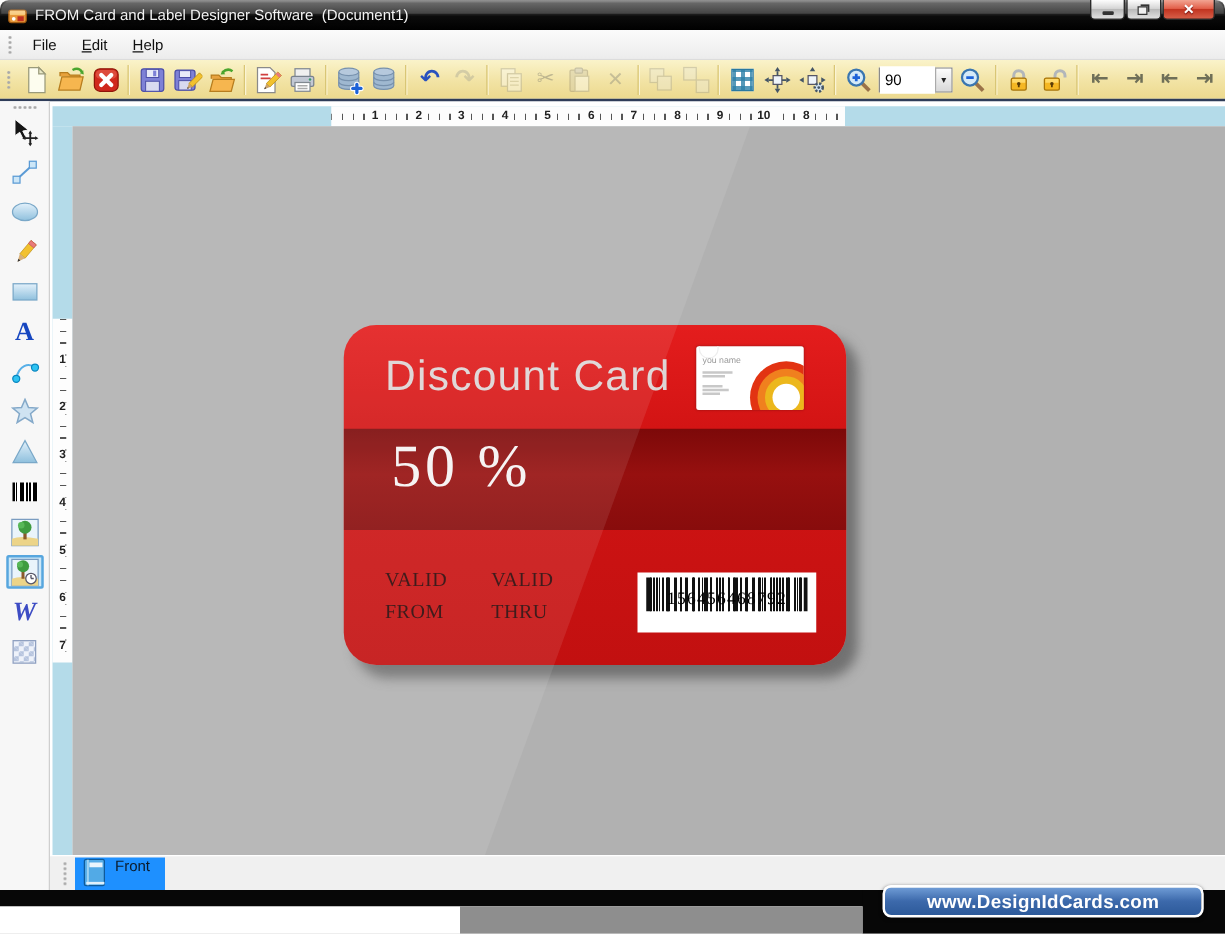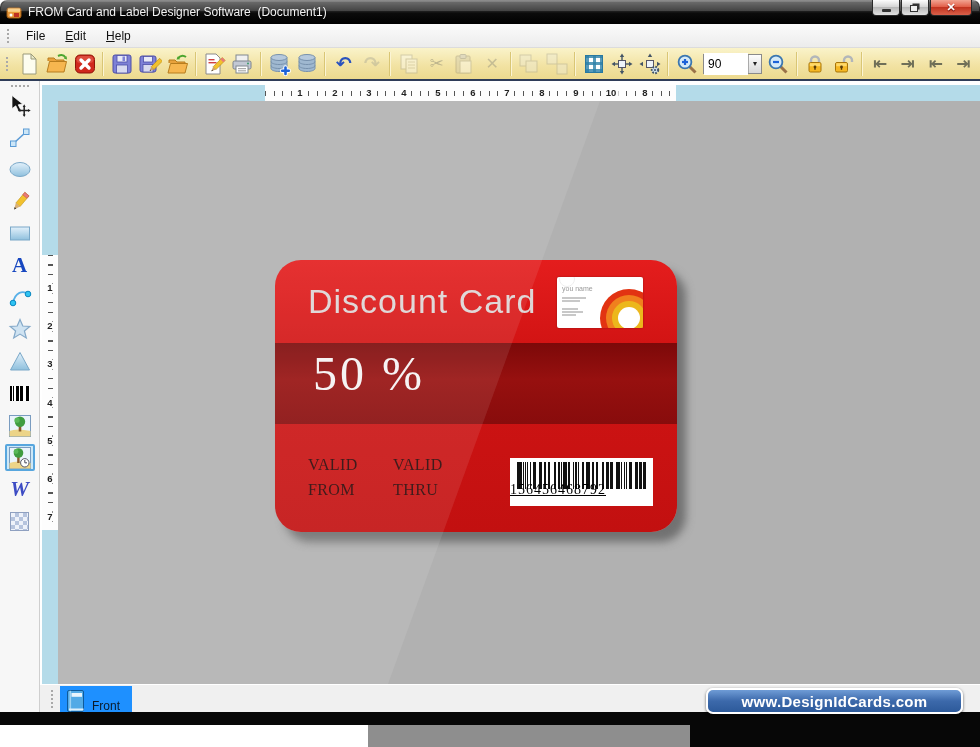--- a/index.html
+++ b/index.html
@@ -126,33 +126,33 @@
   .r4 { right:3px; bottom:-1px; width:22px; height:22px; background:#fff; }
   .bc-faint { left:2px; top:-6px; width:16px; height:16px; border:1.5px solid #eee; background:transparent; }
   
   .barcode-box { position:absolute; left:235px; top:198px; width:143px; height:48px; background:#fff; }
   .bars { position:absolute; left:7px; right:7px; top:4px; height:27px;
     border-left:3px solid #111; border-right:3px solid #111;
     background:
       repeating-linear-gradient(90deg,#111 0 1.6px,transparent 1.6px 4.8px),
       repeating-linear-gradient(90deg,transparent 0 2.6px,#111 2.6px 4.2px,transparent 4.2px 10.6px),
       repeating-linear-gradient(90deg,#111 0 1px,transparent 1px 6.9px); }
-  .bnum { position:absolute; bottom:8px; width:100%; text-align:left; font-family:"Liberation Serif",serif; font-size:14px; color:#000; letter-spacing:1px;text-decoration:underline; }
+  .bnum { position:absolute; bottom:18px; width:100%; text-align:center; font-family:"Liberation Serif",serif; font-size:14px; color:#000; letter-spacing:1px; }
   
   .tabbar { position:absolute; left:40px; right:0; top:684px; height:28px; background:#f0f0f0; border-top:1px solid #fff; }
   .tab-grip { position:absolute; left:10px; top:4px; width:4px; height:20px;
     background-image:radial-gradient(#a9a9a9 38%, transparent 42%); background-size:4px 4px; }
   .front-tab { position:absolute; left:20px; top:1px; height:27px; background:#1e90ff;
-    display:flex; align-items:flex-end; gap:6px; padding:0 12px 0 5px; cursor:default; }
+    display:flex; align-items:flex-start; gap:6px; padding:0 12px 0 5px; cursor:default; }
   .front-label { font-size:12px; color:#0b1b2b; }
   
   .banner-black { position:absolute; left:0; right:0; top:712px; height:13px; background:#070707; }
   .banner-right { position:absolute; left:690px; right:0; top:712px; height:35px; background:#070707; }
   .banner-mid   { position:absolute; left:368px; width:322px; top:725px; height:22px; background:#8e8e8e; }
-  .wm-btn { position:absolute; right:17px; top:688px; width:257px; height:26px;
+  .wm-btn { position:absolute; right:17px; top:708px; width:257px; height:26px;
     border:2px solid #fff; border-radius:7px;
     background:linear-gradient(#6f9cd6,#3c69ab 50%,#2d5a9a);
     color:#fff; font-weight:bold; font-size:15px;
     display:flex; align-items:center; justify-content:center; cursor:pointer;
     box-shadow:0 1px 3px rgba(0,0,0,.6); letter-spacing:.3px; }
 </style>
 </head>
 <body>
 
 <svg width="0" height="0" style="position:absolute">

